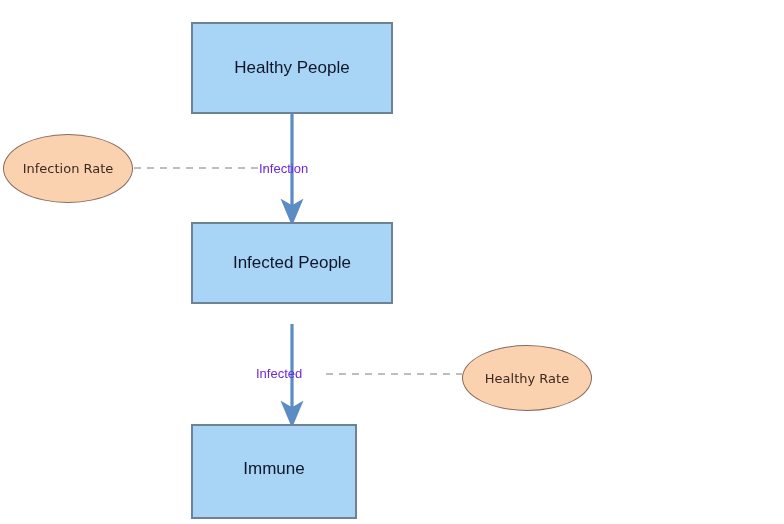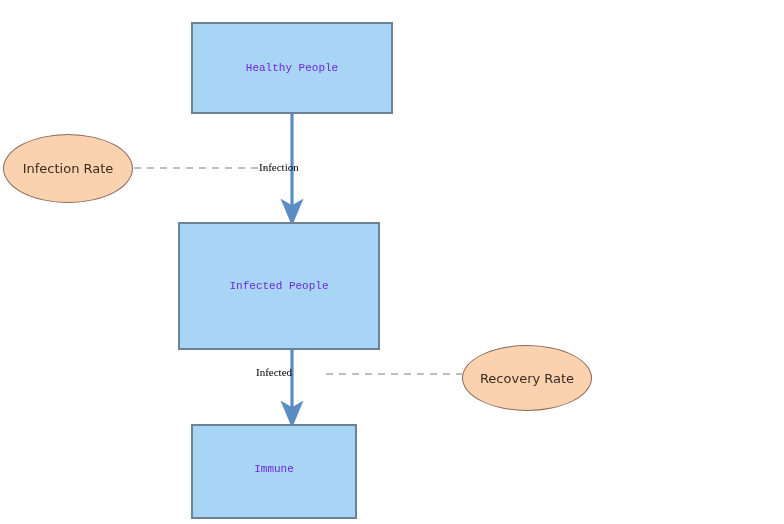--- a/index.html
+++ b/index.html
@@ -47,23 +47,23 @@
   .stock {
     position: absolute;
     box-sizing: border-box;
     background: #a8d4f5;
     border: 2px solid #6d8296;
     display: flex;
     align-items: center;
     justify-content: center;
   }
   .stock-label {
-    font-family: Liberation Mono, monospace;
-    font-size: 11px;
-    color: #6d28d9;
+    font-family: Liberation Sans, sans-serif;
+    font-size: 17px;
+    color: #0f172a;
     white-space: nowrap;
   }
 
   
   .rate {
     position: absolute;
     box-sizing: border-box;
     background: #fbd2b0;
     border: 1.5px solid #8a6a5c;
     border-radius: 50%;
@@ -75,23 +75,23 @@
   .rate-label {
     font-family: "DejaVu Sans", sans-serif;
     font-size: 13px;
     color: #3b2a20;
     white-space: nowrap;
   }
 
   
   .flow-label {
     position: absolute;
-    font-family: Liberation Serif, serif;
-    font-size: 11px;
-    color: #000000;
+    font-family: Liberation Sans, sans-serif;
+    font-size: 13px;
+    color: #6d28d9;
     white-space: nowrap;
     z-index: 4;
     background: transparent;
   }
 </style>
 </head>
 <body>
 
 <div id="canvas">
 
@@ -109,33 +109,33 @@
     <line x1="134" y1="168" x2="266" y2="168" stroke="#a9a9a9" stroke-width="1.6" stroke-dasharray="7 6"></line>
 
     <line x1="326" y1="374" x2="462" y2="374" stroke="#a9a9a9" stroke-width="1.6" stroke-dasharray="7 6"></line>
   </svg>
 
 
   <div class="stock" style="left:191px; top:22px; width:202px; height:92px;">
     <span class="stock-label">Healthy People</span>
   </div>
 
-  <div class="stock" style="left:178px; top:222px; width:202px; height:128px;justify-content:center;">
+  <div class="stock" style="left:191px; top:222px; width:202px; height:82px;justify-content:center;">
     <span class="stock-label">Infected People</span>
   </div>
 
   <div class="stock" style="left:191px; top:424px; width:166px; height:95px;">
     <span class="stock-label" style="position:relative; top:-3px;">Immune</span>
   </div>
 
   <div class="rate" style="left:3px; top:134px; width:130px; height:69px;">
     <span class="rate-label">Infection Rate</span>
   </div>
 
   <div class="rate" style="left:462px; top:345px; width:130px; height:66px;">
-    <span class="rate-label">Recovery Rate</span>
+    <span class="rate-label">Healthy Rate</span>
   </div>
 
   <div class="flow-label" style="left:259px; top:161px;">Infection</div>
 
   <div class="flow-label" style="left:256px; top:366px;">Infected</div>
 
 </div>
 
 </body></html>

